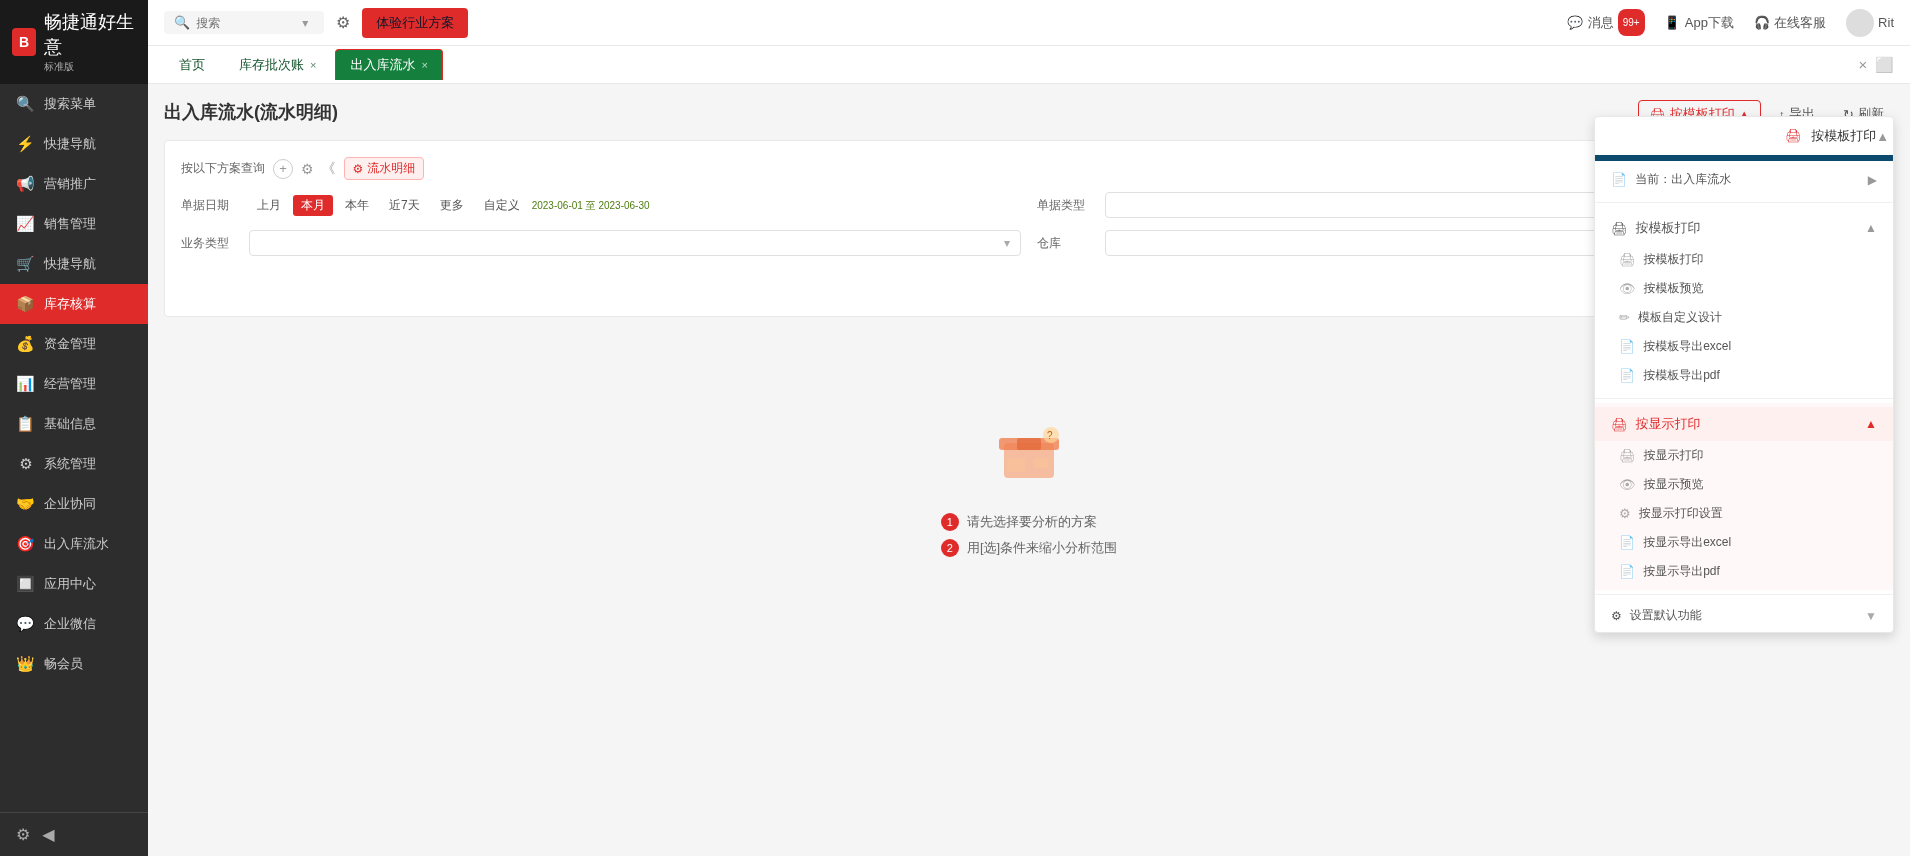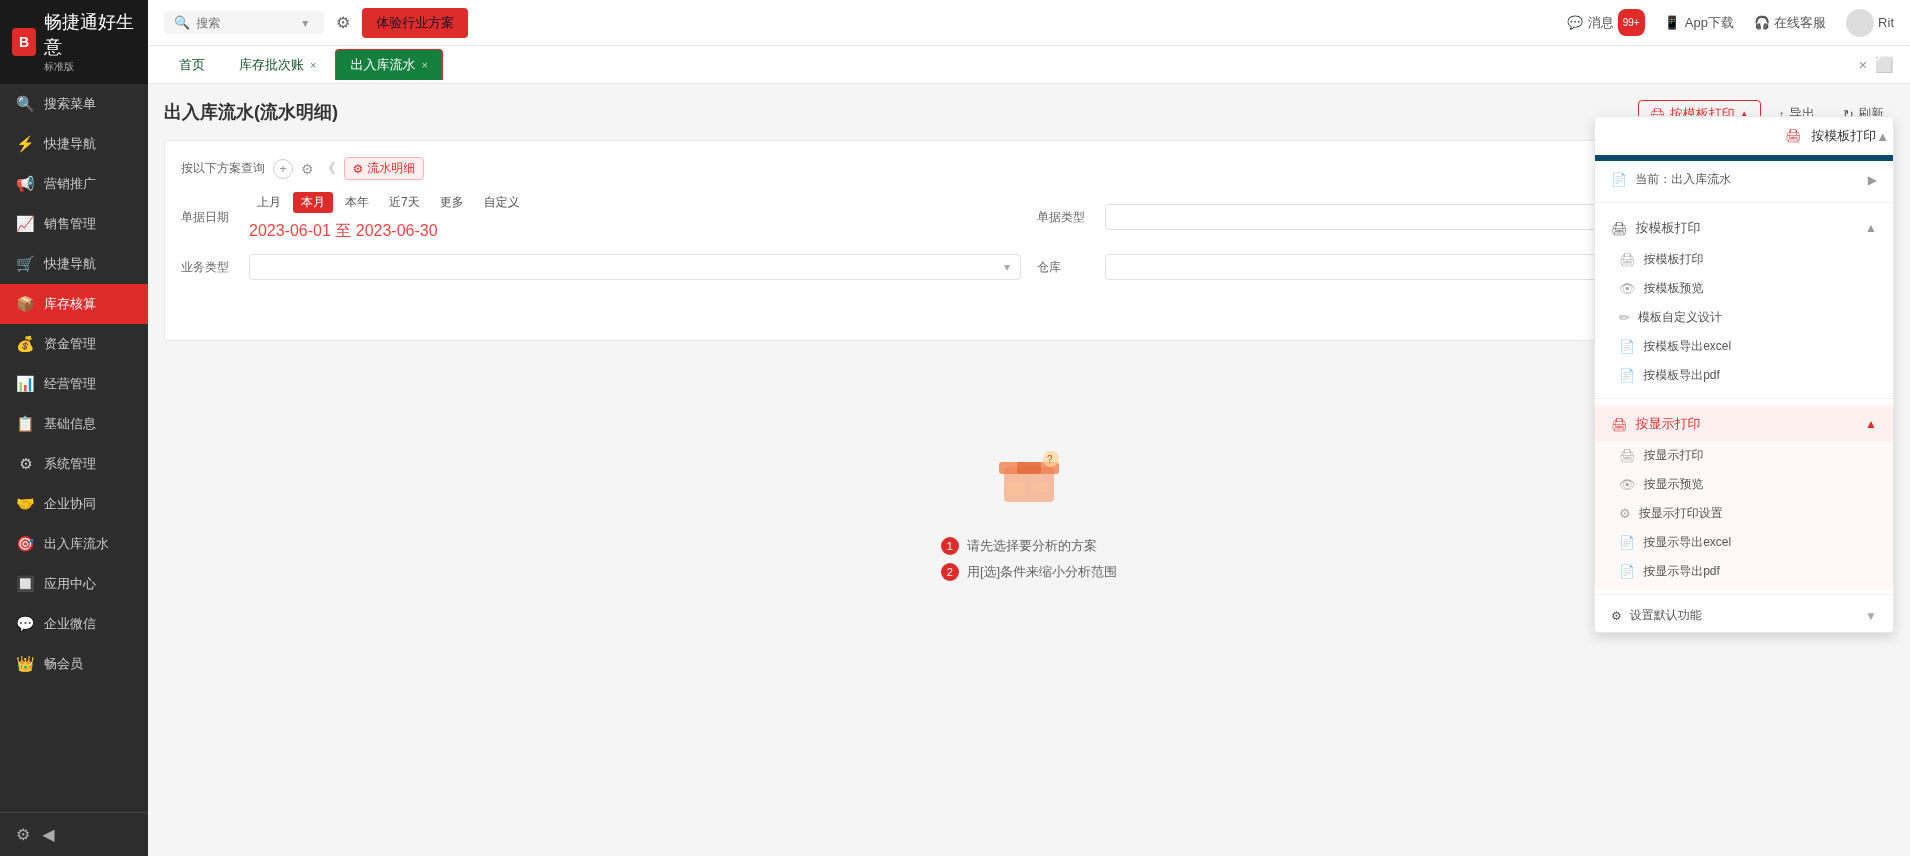--- a/index.html
+++ b/index.html
@@ -237,22 +237,22 @@
       cursor: pointer;
       font-size: 12px;
       color: #555;
     }
     .date-opt.active {
       background: #e02b2b;
       color: #fff;
       border-radius: 3px;
     }
     .date-range {
-      font-size: 16px;
-      color: #ef4444;
+      font-size: 10px;
+      color: #4d7c0f;
       margin-top: 4px;
     }
 
     .filter-select {
       flex: 1;
       border: 1px solid #e0e0e0;
       border-radius: 4px;
       padding: 5px 10px;
       background: #fff;
       color: #333;
@@ -655,21 +655,21 @@
         <span class="filter-collapse-icon">《</span>
         <div class="filter-tag">
           <span style="color:#e02b2b;">⚙</span>
           <span>流水明细</span>
         </div>
       </div>
 
       <div class="filter-row">
         <div class="filter-field">
           <span class="filter-field-label">单据日期</span>
-          <div style="display:flex; flex-direction:column; gap:4px;">
+          <div style="display:flex; gap:4px;">
             <div class="date-options">
               <span class="date-opt">上月</span>
               <span class="date-opt active">本月</span>
               <span class="date-opt">本年</span>
               <span class="date-opt">近7天</span>
               <span class="date-opt">更多</span>
               <span class="date-opt">自定义</span>
             </div>
             <div class="date-range">2023-06-01 至 2023-06-30</div>
           </div>

